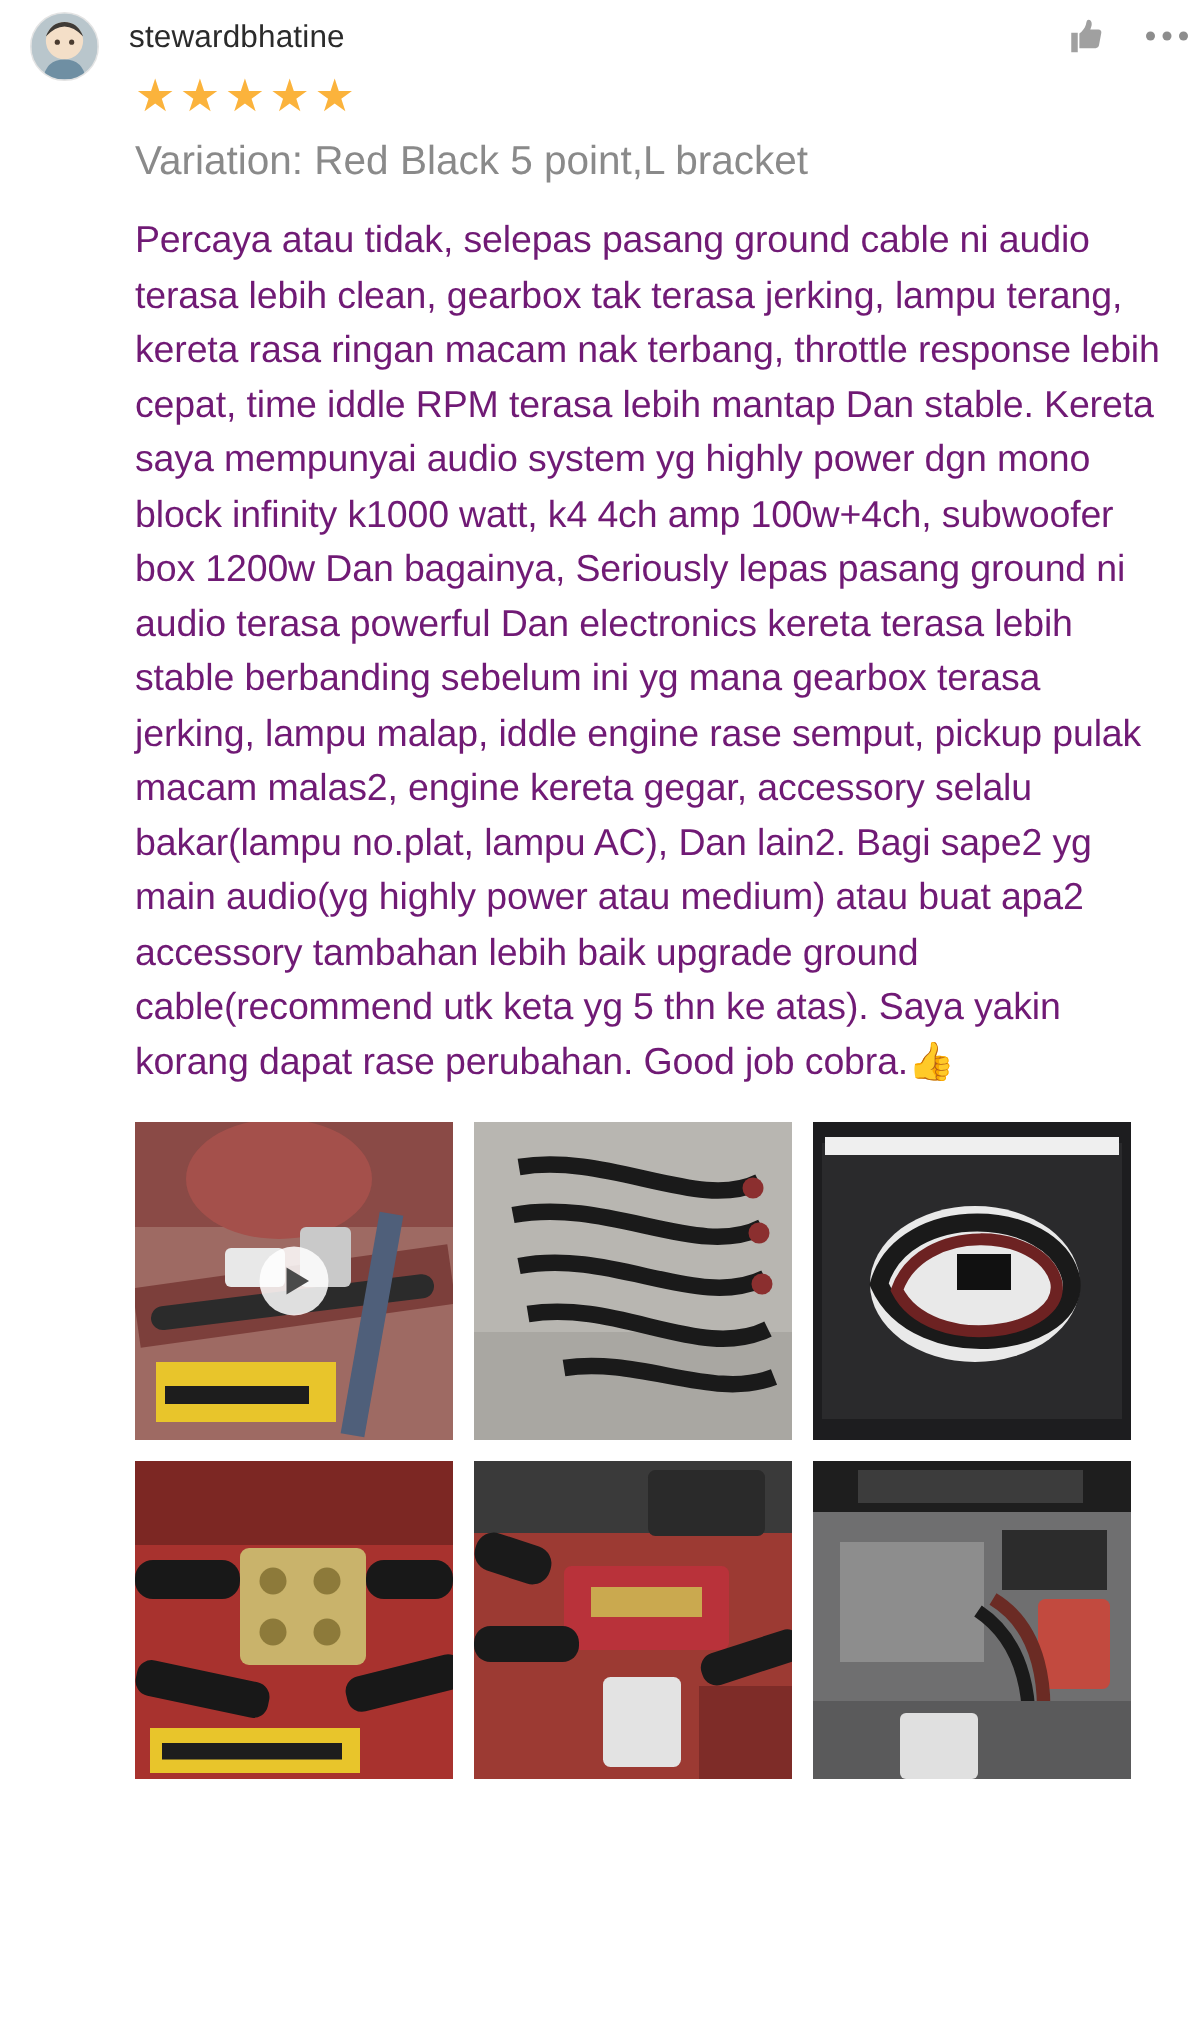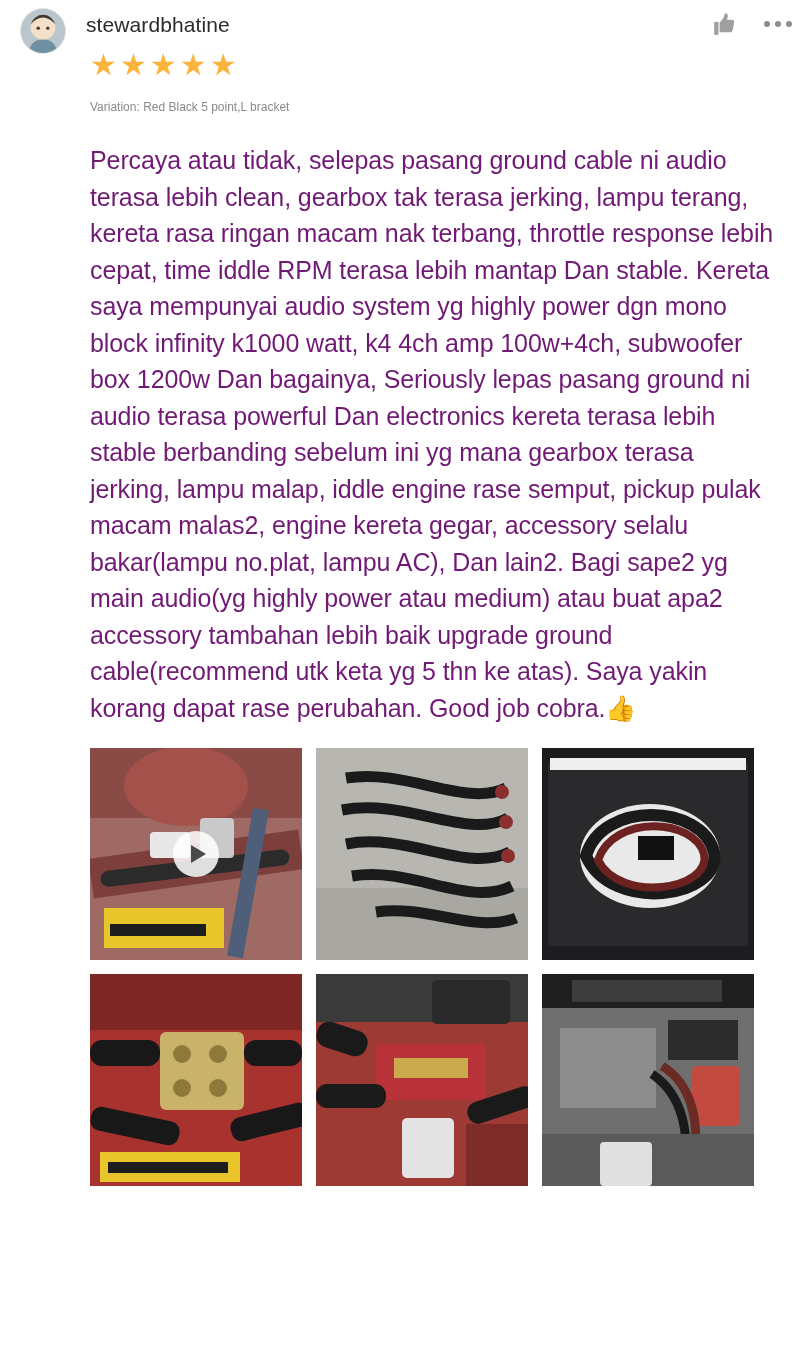--- a/index.html
+++ b/index.html
@@ -78,21 +78,21 @@
   }
   .star {
     color: #fbb33c;
     font-size: 30px;
     line-height: 30px;
   }
 
   
   .variation {
     padding: 14px 20px 0 90px;
-    font-size: 12px;
+    font-size: 27px;
     color: #8a8a8a;
     line-height: 26px;
   }
 
   
   .review-body {
     padding: 22px 26px 0 90px;
     font-size: 25px;
     line-height: 36.5px;
     color: #701a75;

